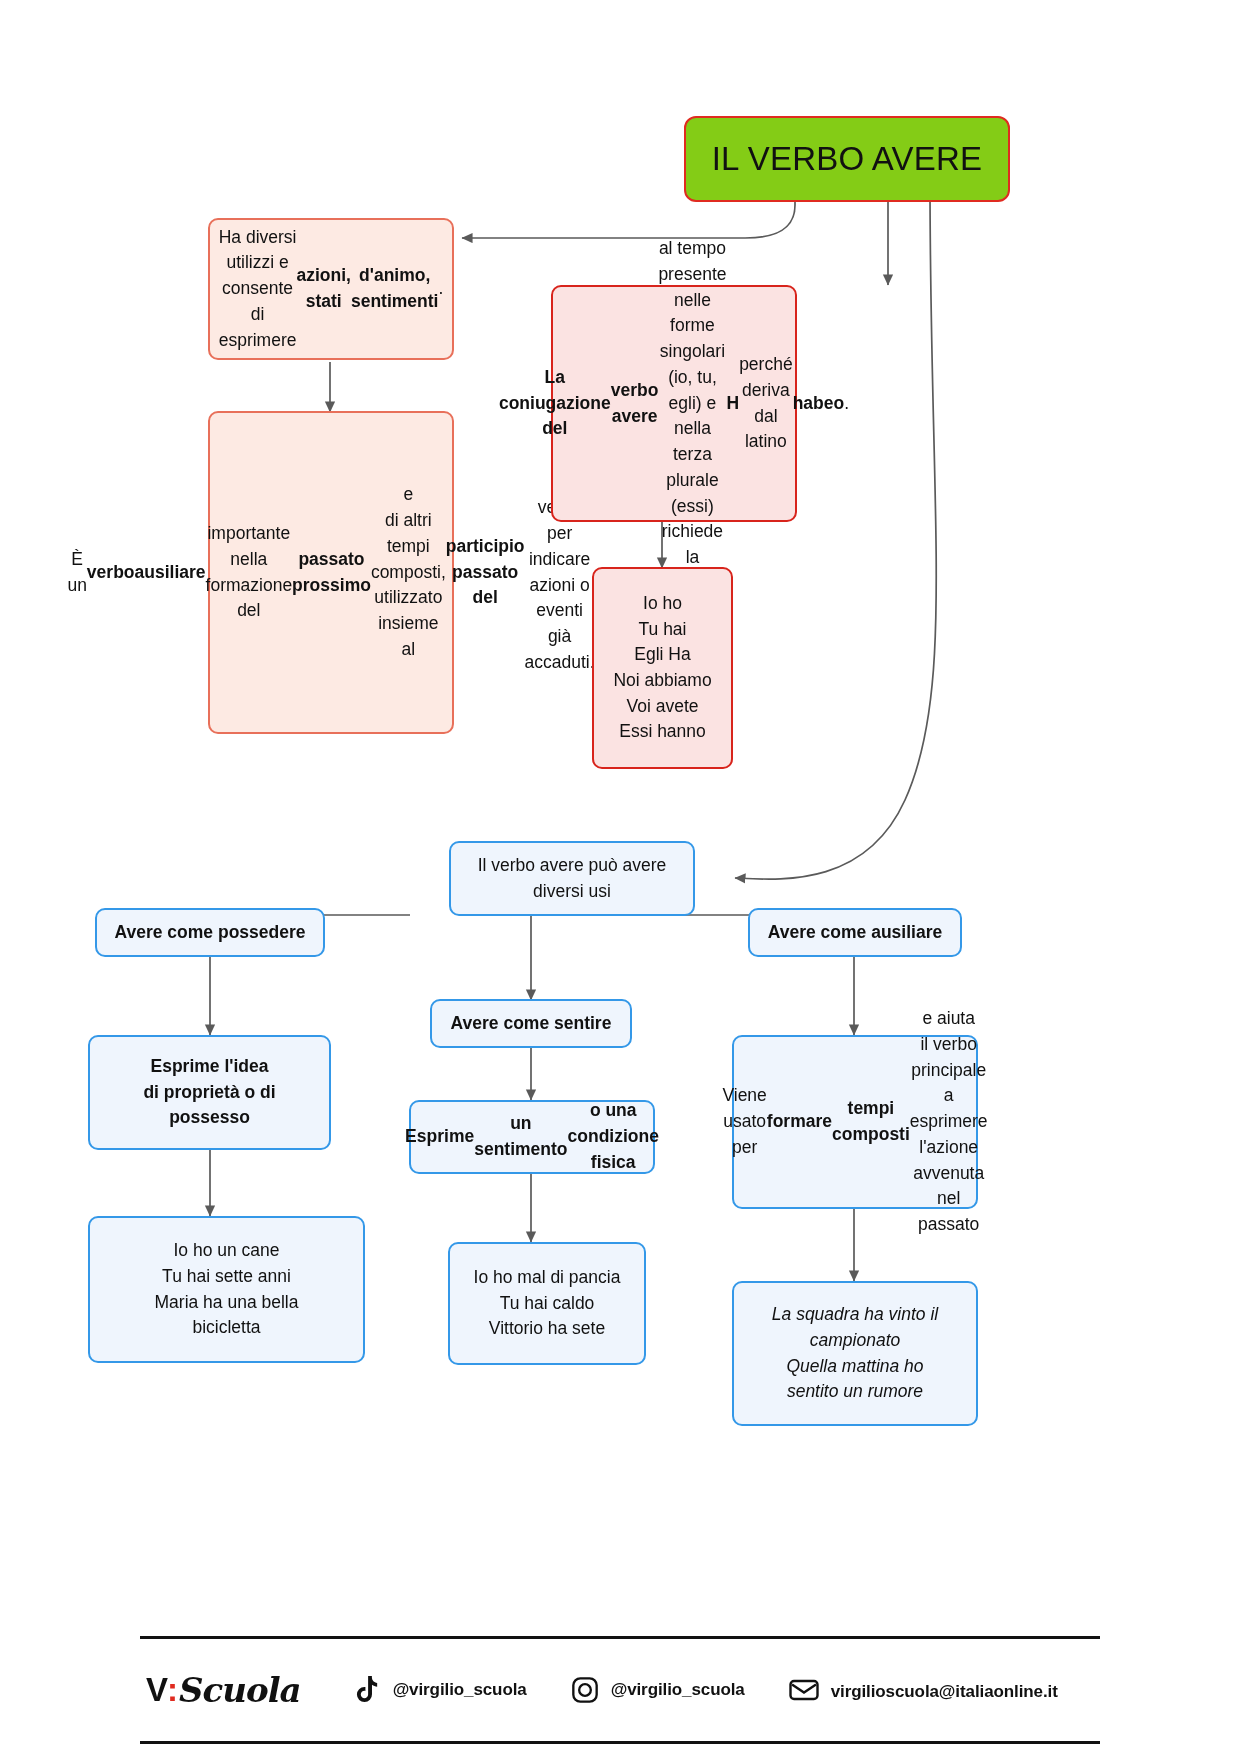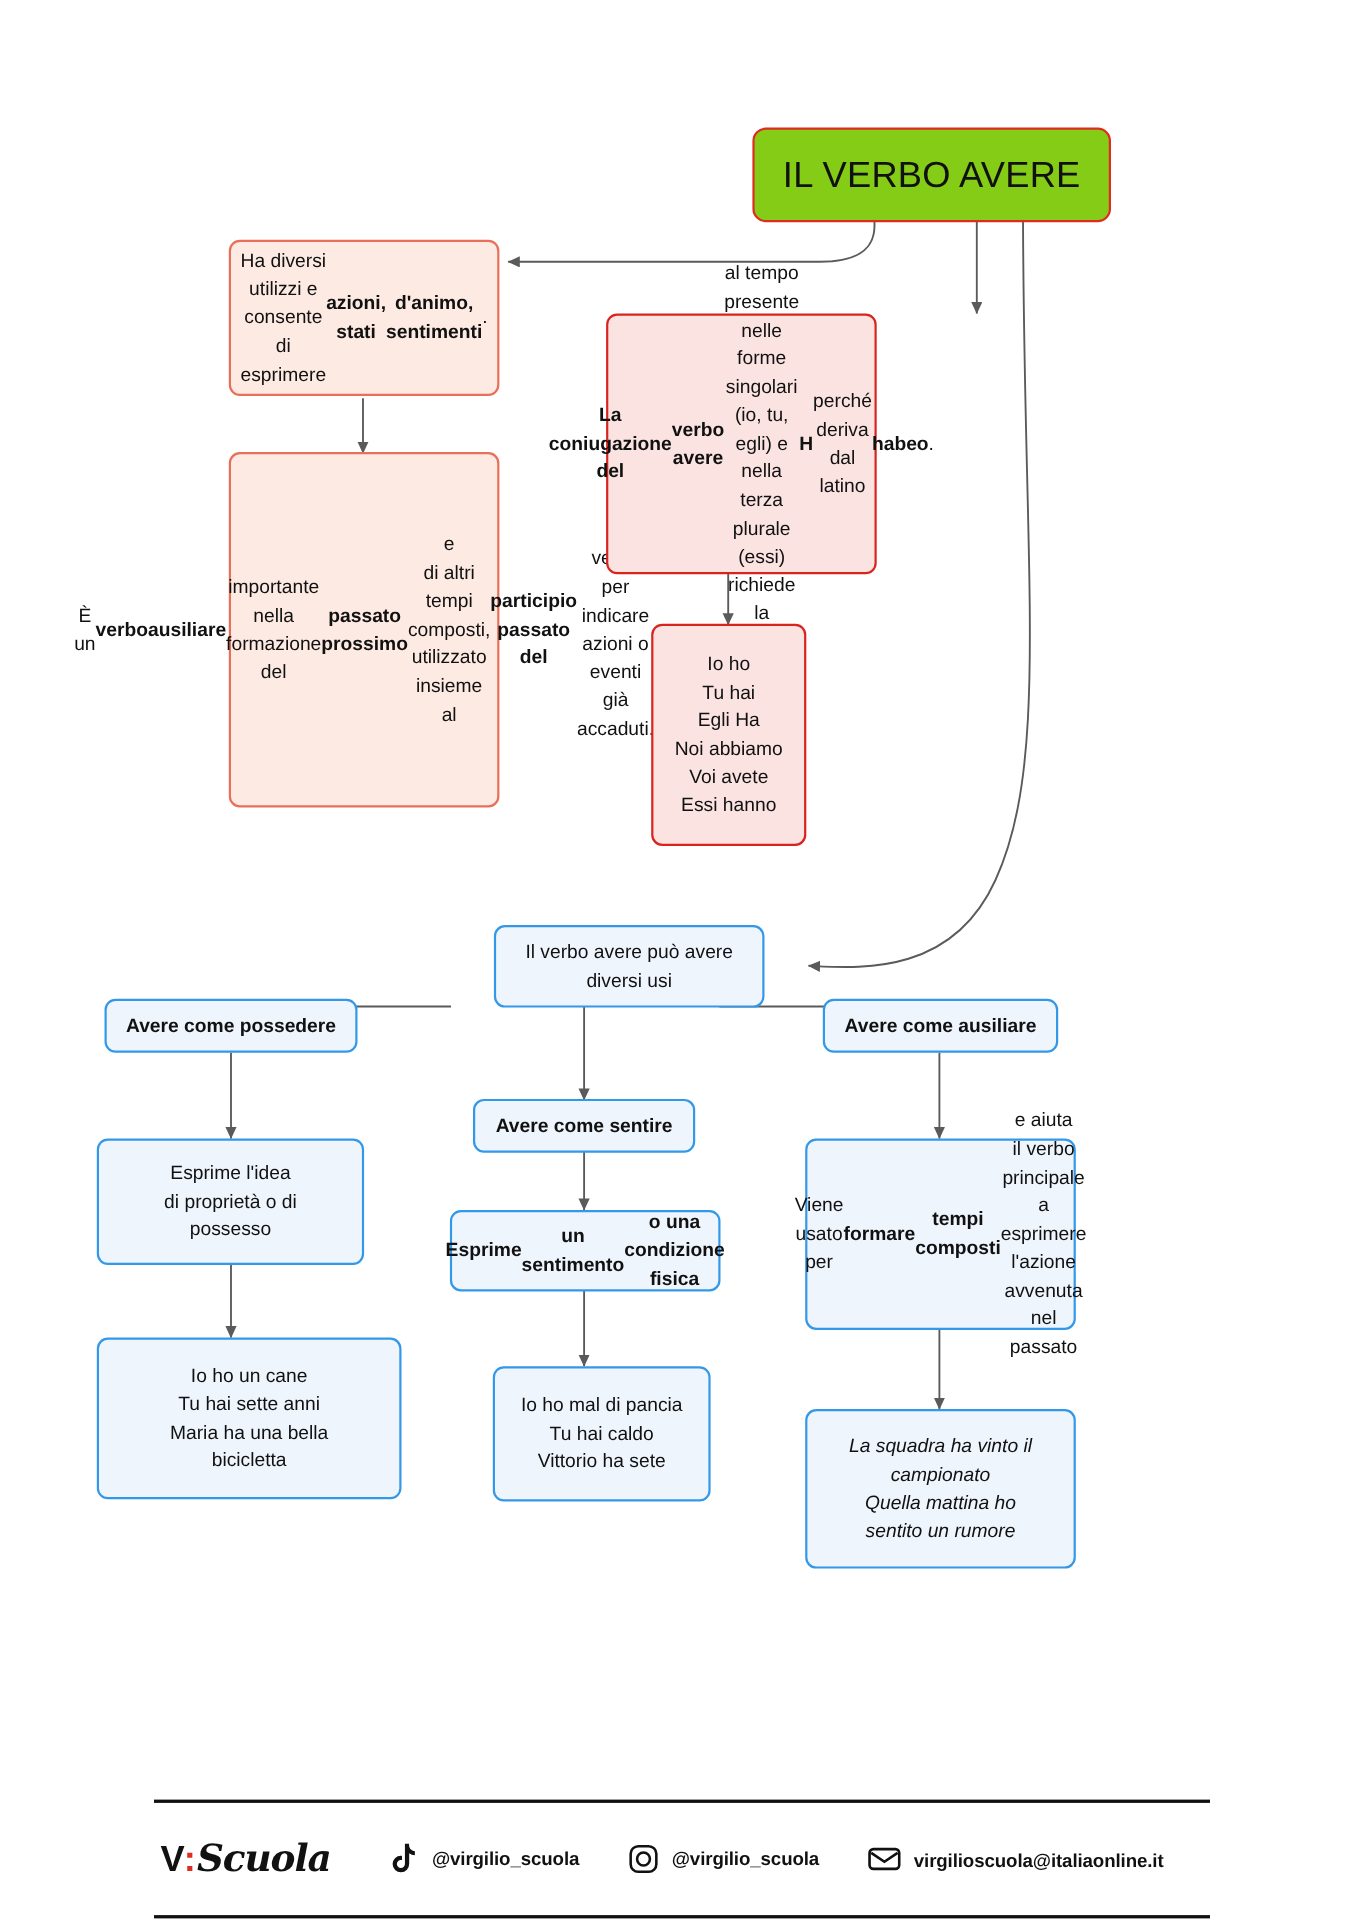--- a/index.html
+++ b/index.html
@@ -184,21 +184,21 @@
 Egli Ha
 Noi abbiamo
 Voi avete
 Essi hanno</div>
 
   <div class="node blue" style="left:409px; top:841px; width:246px; height:75px;margin-left:40px;">Il verbo avere può avere
 diversi usi</div>
 
   <div class="node blue strongtext" style="left:95px; top:908px; width:230px; height:49px;">Avere come possedere</div>
 
-  <div class="node blue" style="left:88px; top:1035px; width:243px; height:115px;">Esprime l'idea
+  <div class="node blue" style="left:88px; top:1035px; width:243px; height:115px;font-weight:bold;">Esprime l'idea
 di proprietà o di
 possesso</div>
 
   <div class="node blue" style="left:88px; top:1216px; width:277px; height:147px;">Io ho un cane
 Tu hai sette anni
 Maria ha una bella
 bicicletta</div>
 
   <div class="node blue strongtext" style="left:430px; top:999px; width:202px; height:49px;">Avere come sentire</div>
 

